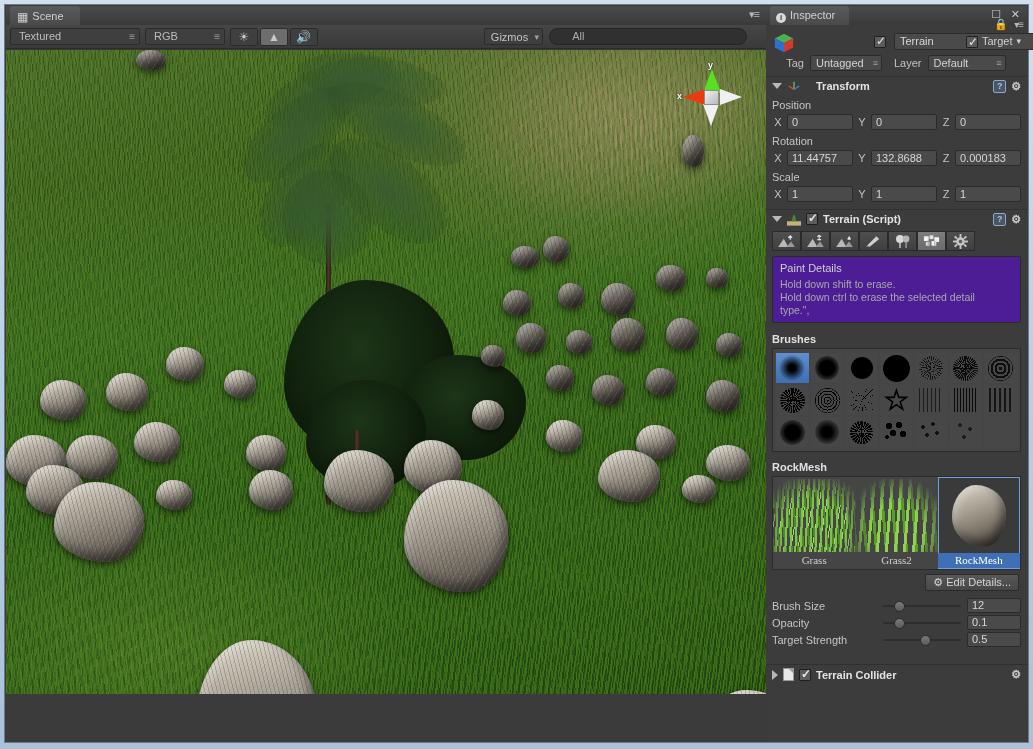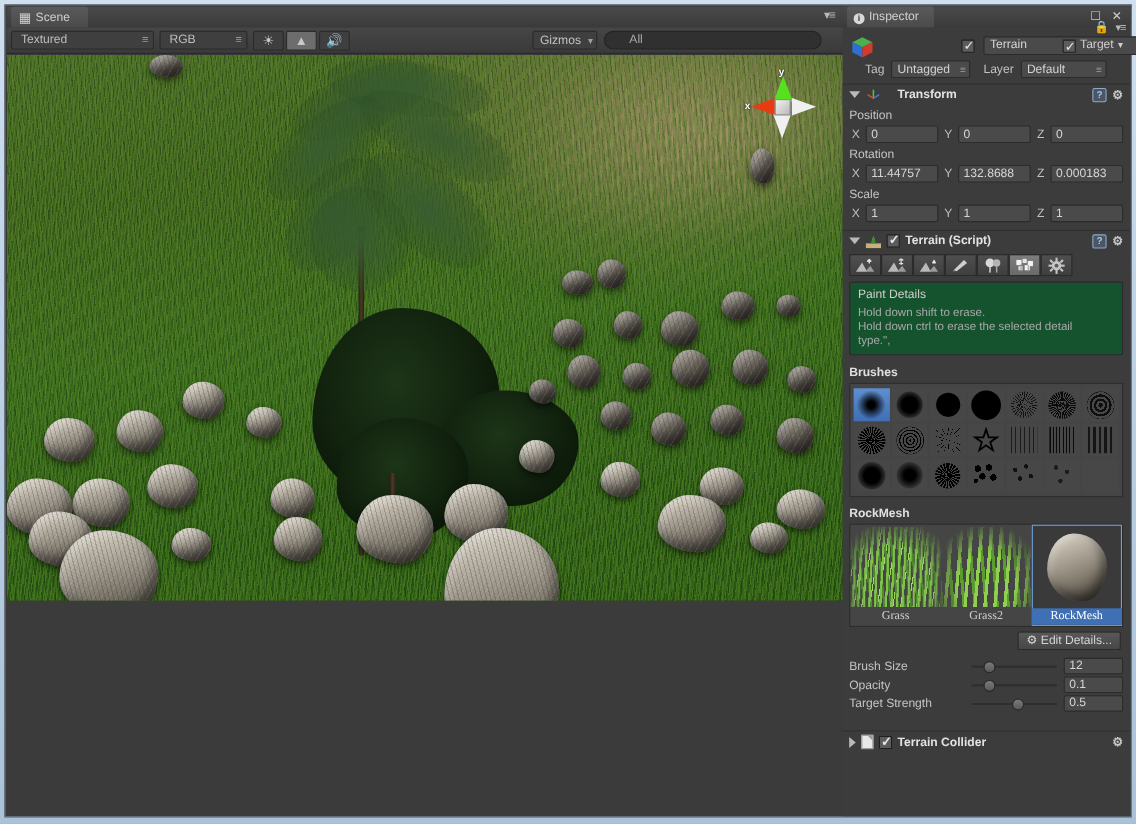--- a/index.html
+++ b/index.html
@@ -7,21 +7,21 @@
     font-family:"Liberation Sans", sans-serif; }
   body { background:#8fa8bd; }
 
   .window { position:absolute; left:0; top:0; width:1033px; height:749px;
     background:linear-gradient(180deg,#cfe0f0 0%,#b9cfe4 50%,#a9c2da 100%);
     padding:4px 4px 6px 4px; }
   .win-inner { position:absolute; left:4px; top:4px; width:1025px; height:739px;
     background:#3b3b3b; border:1px solid #6f7a85; }
 
   
-  .scene-panel { position:absolute; left:1px; top:1px; width:763px; height:540px;
+  .scene-panel { position:absolute; left:1px; top:1px; width:763px; height:688px;
     background:#383838; overflow:hidden;padding-left:27px; }
   .tabbar { position:absolute; left:0; top:0; width:100%; height:19px;
     background:linear-gradient(180deg,#4a4a4a,#3a3a3a); }
   .tab { position:absolute; left:4px; top:0px; height:19px; padding:2px 16px 0 7px;
     background:linear-gradient(180deg,#5a5a5a,#4a4a4a);
     border-top-left-radius:3px; border-top-right-radius:3px;
     color:#cfcfcf; font-size:11px; line-height:17px; white-space:nowrap; }
   .tab .hashicon { display:inline-block; color:#d0d0d0; font-size:12px;
     margin-right:4px; vertical-align:-1px; }
   .panel-menu { position:absolute; right:4px; top:3px; width:16px; height:12px;
@@ -152,21 +152,21 @@
   .vec { display:flex; align-items:center; gap:3px; margin:1px 0 3px 0; }
   .vec .ax { width:12px; color:#c2c2c2; font-size:11px; text-align:center; }
   .vfield { flex:1; height:16px; background:#4a4a4a; border:1px solid #2b2b2b;
     border-radius:2px; color:#d6d6d6; font-size:11px; line-height:14px; padding:0 4px; }
 
   .toolrow { display:flex; gap:0; margin:3px 2px 5px 6px; }
   .tool { width:29px; height:20px; background:linear-gradient(180deg,#4f4f4f,#3f3f3f);
     border:1px solid #2b2b2b; display:flex; align-items:center; justify-content:center; }
   .tool.sel { background:linear-gradient(180deg,#7d7d7d,#6a6a6a); }
 
-  .infobox { margin:0 6px 6px 6px; background:#14532d; border:1px solid #2a2a2a;
+  .infobox { margin:0 6px 6px 6px; background:#4c1d95; border:1px solid #2a2a2a;
     border-radius:2px; padding:5px 7px; }
   .infobox .t { color:#cfcfcf; font-size:11px; margin-bottom:4px; }
   .infobox .d { color:#a8a8a8; font-size:10.5px; line-height:13px; }
 
   .shead { color:#e0e0e0; font-size:11px; font-weight:bold; padding:4px 6px 3px 6px; }
   .brushbox { margin:0 6px; background:#454545; border:1px solid #2c2c2c;
     padding:4px 3px; display:grid; grid-template-columns:repeat(7,1fr); gap:2px; }
   .bcell { height:30px; display:flex; align-items:center; justify-content:center;
     background:#474747; }
   .bcell.sel { background:linear-gradient(180deg,#5f8fd0,#3f6fb4); }

